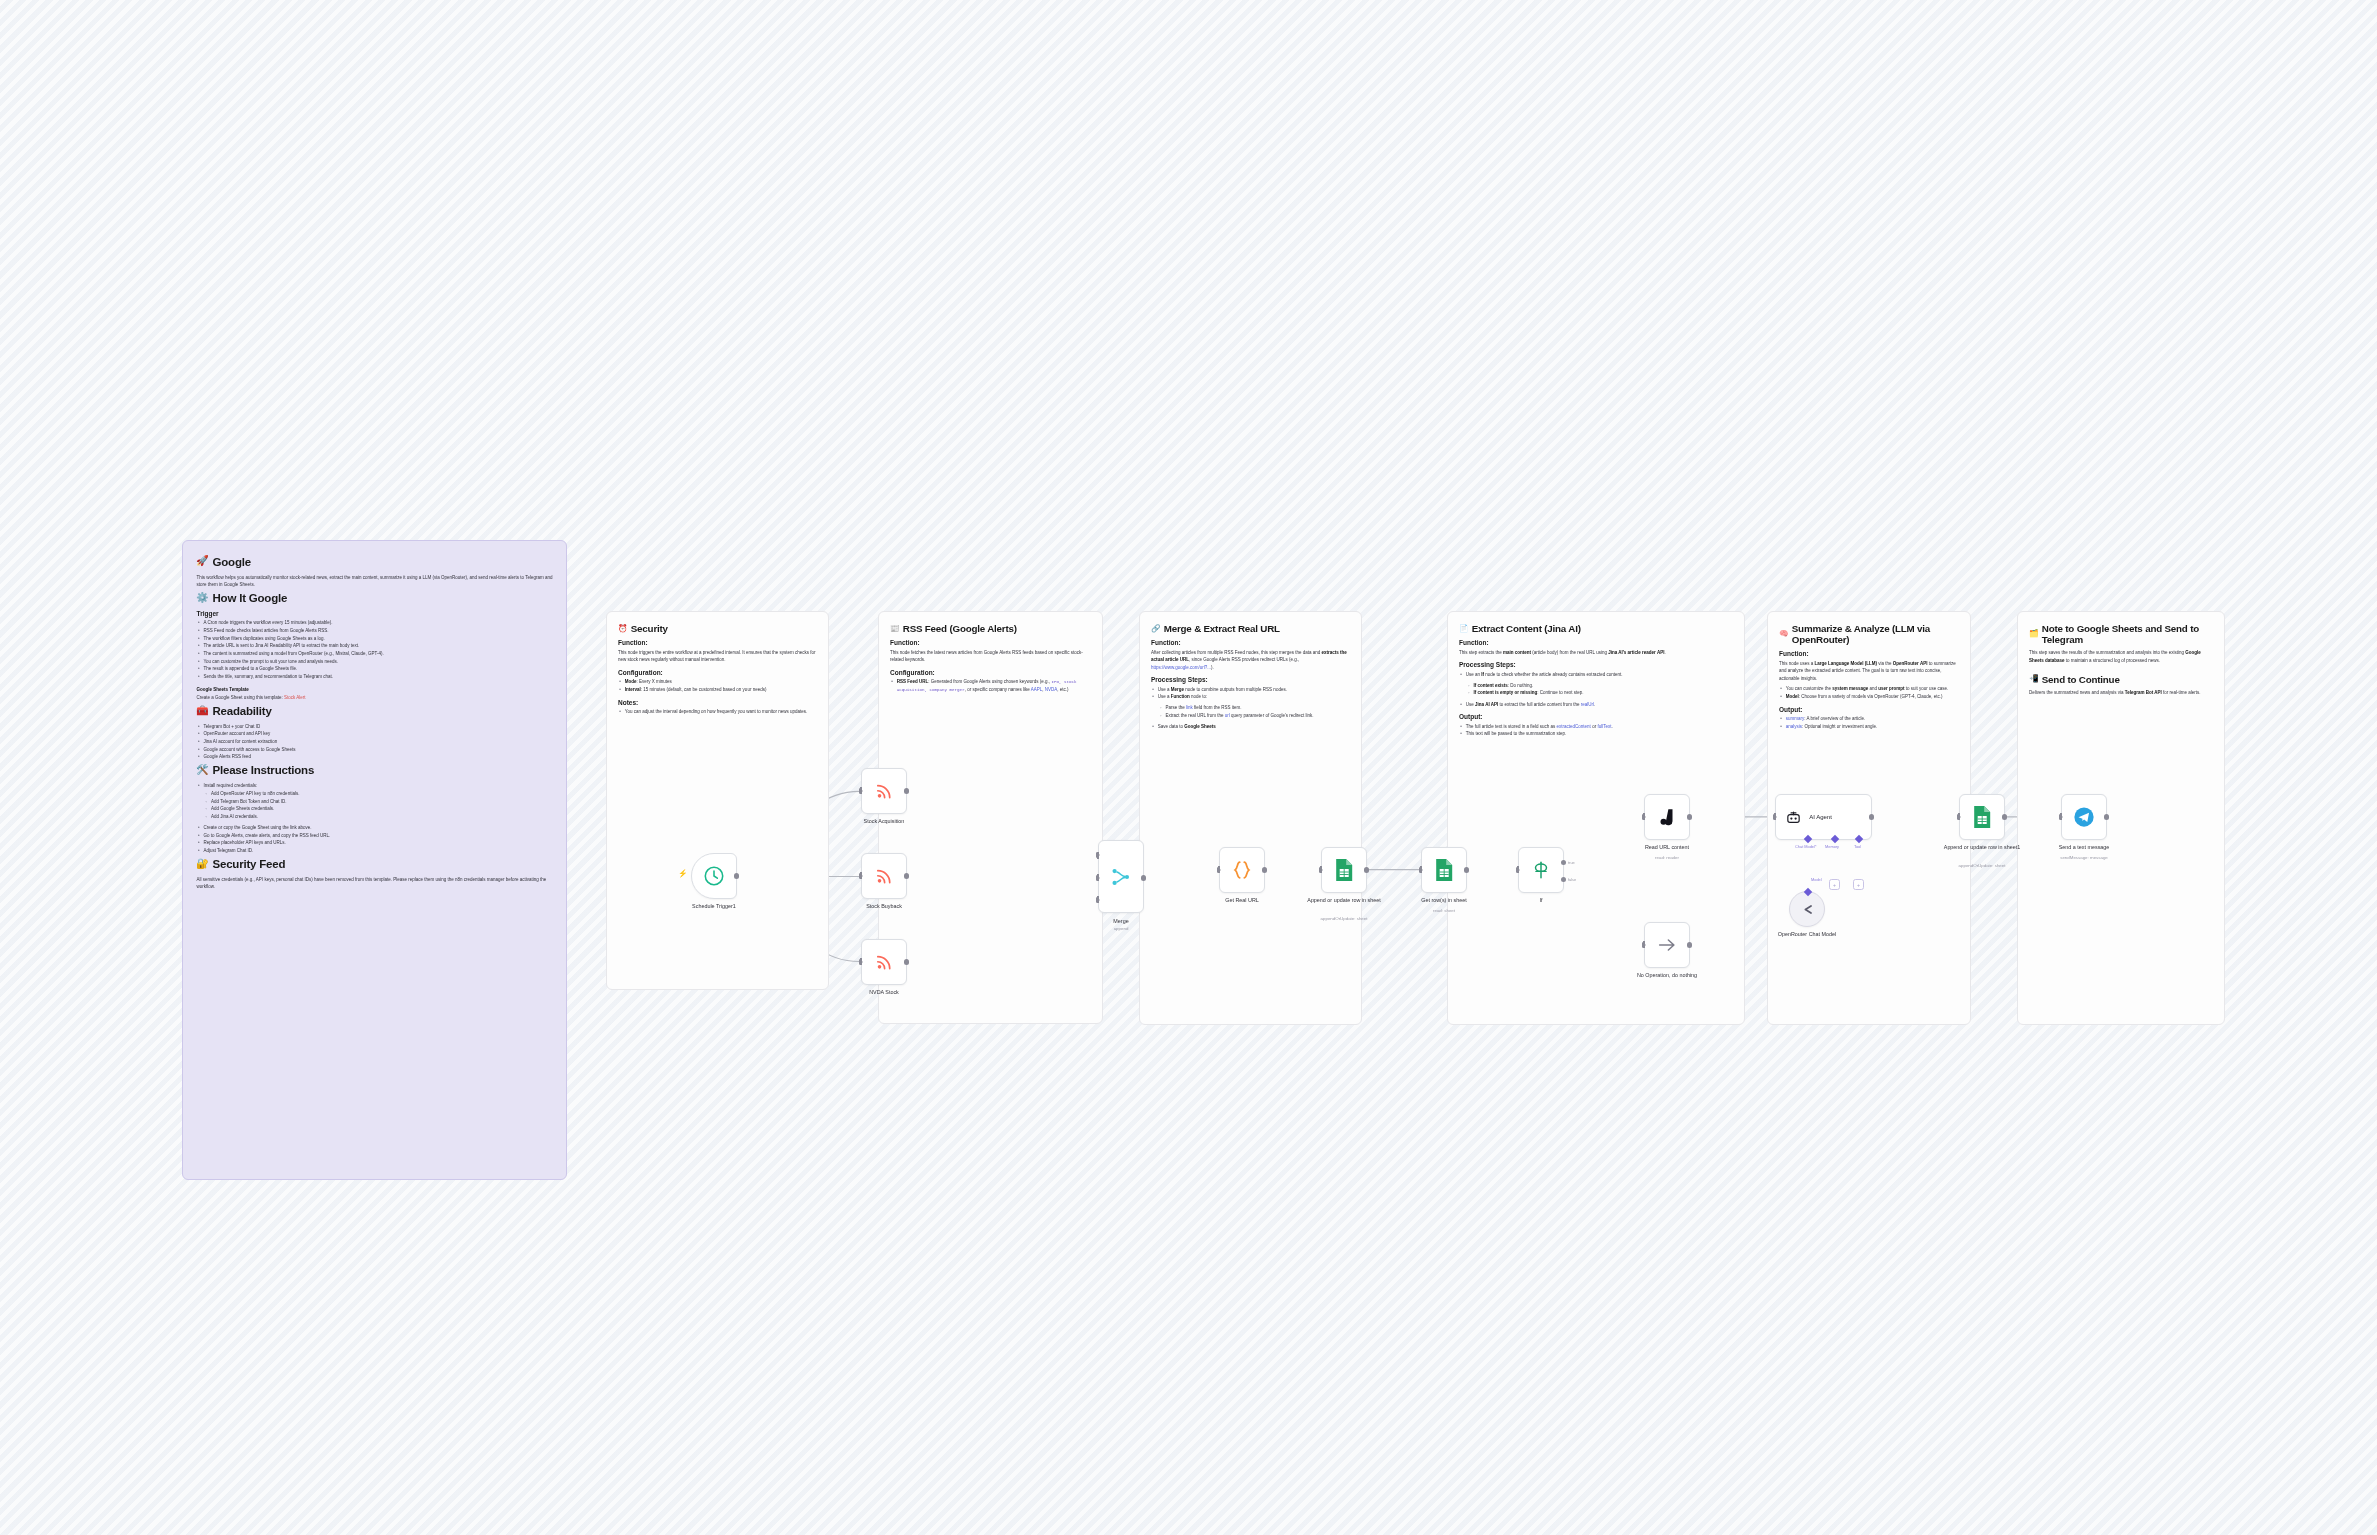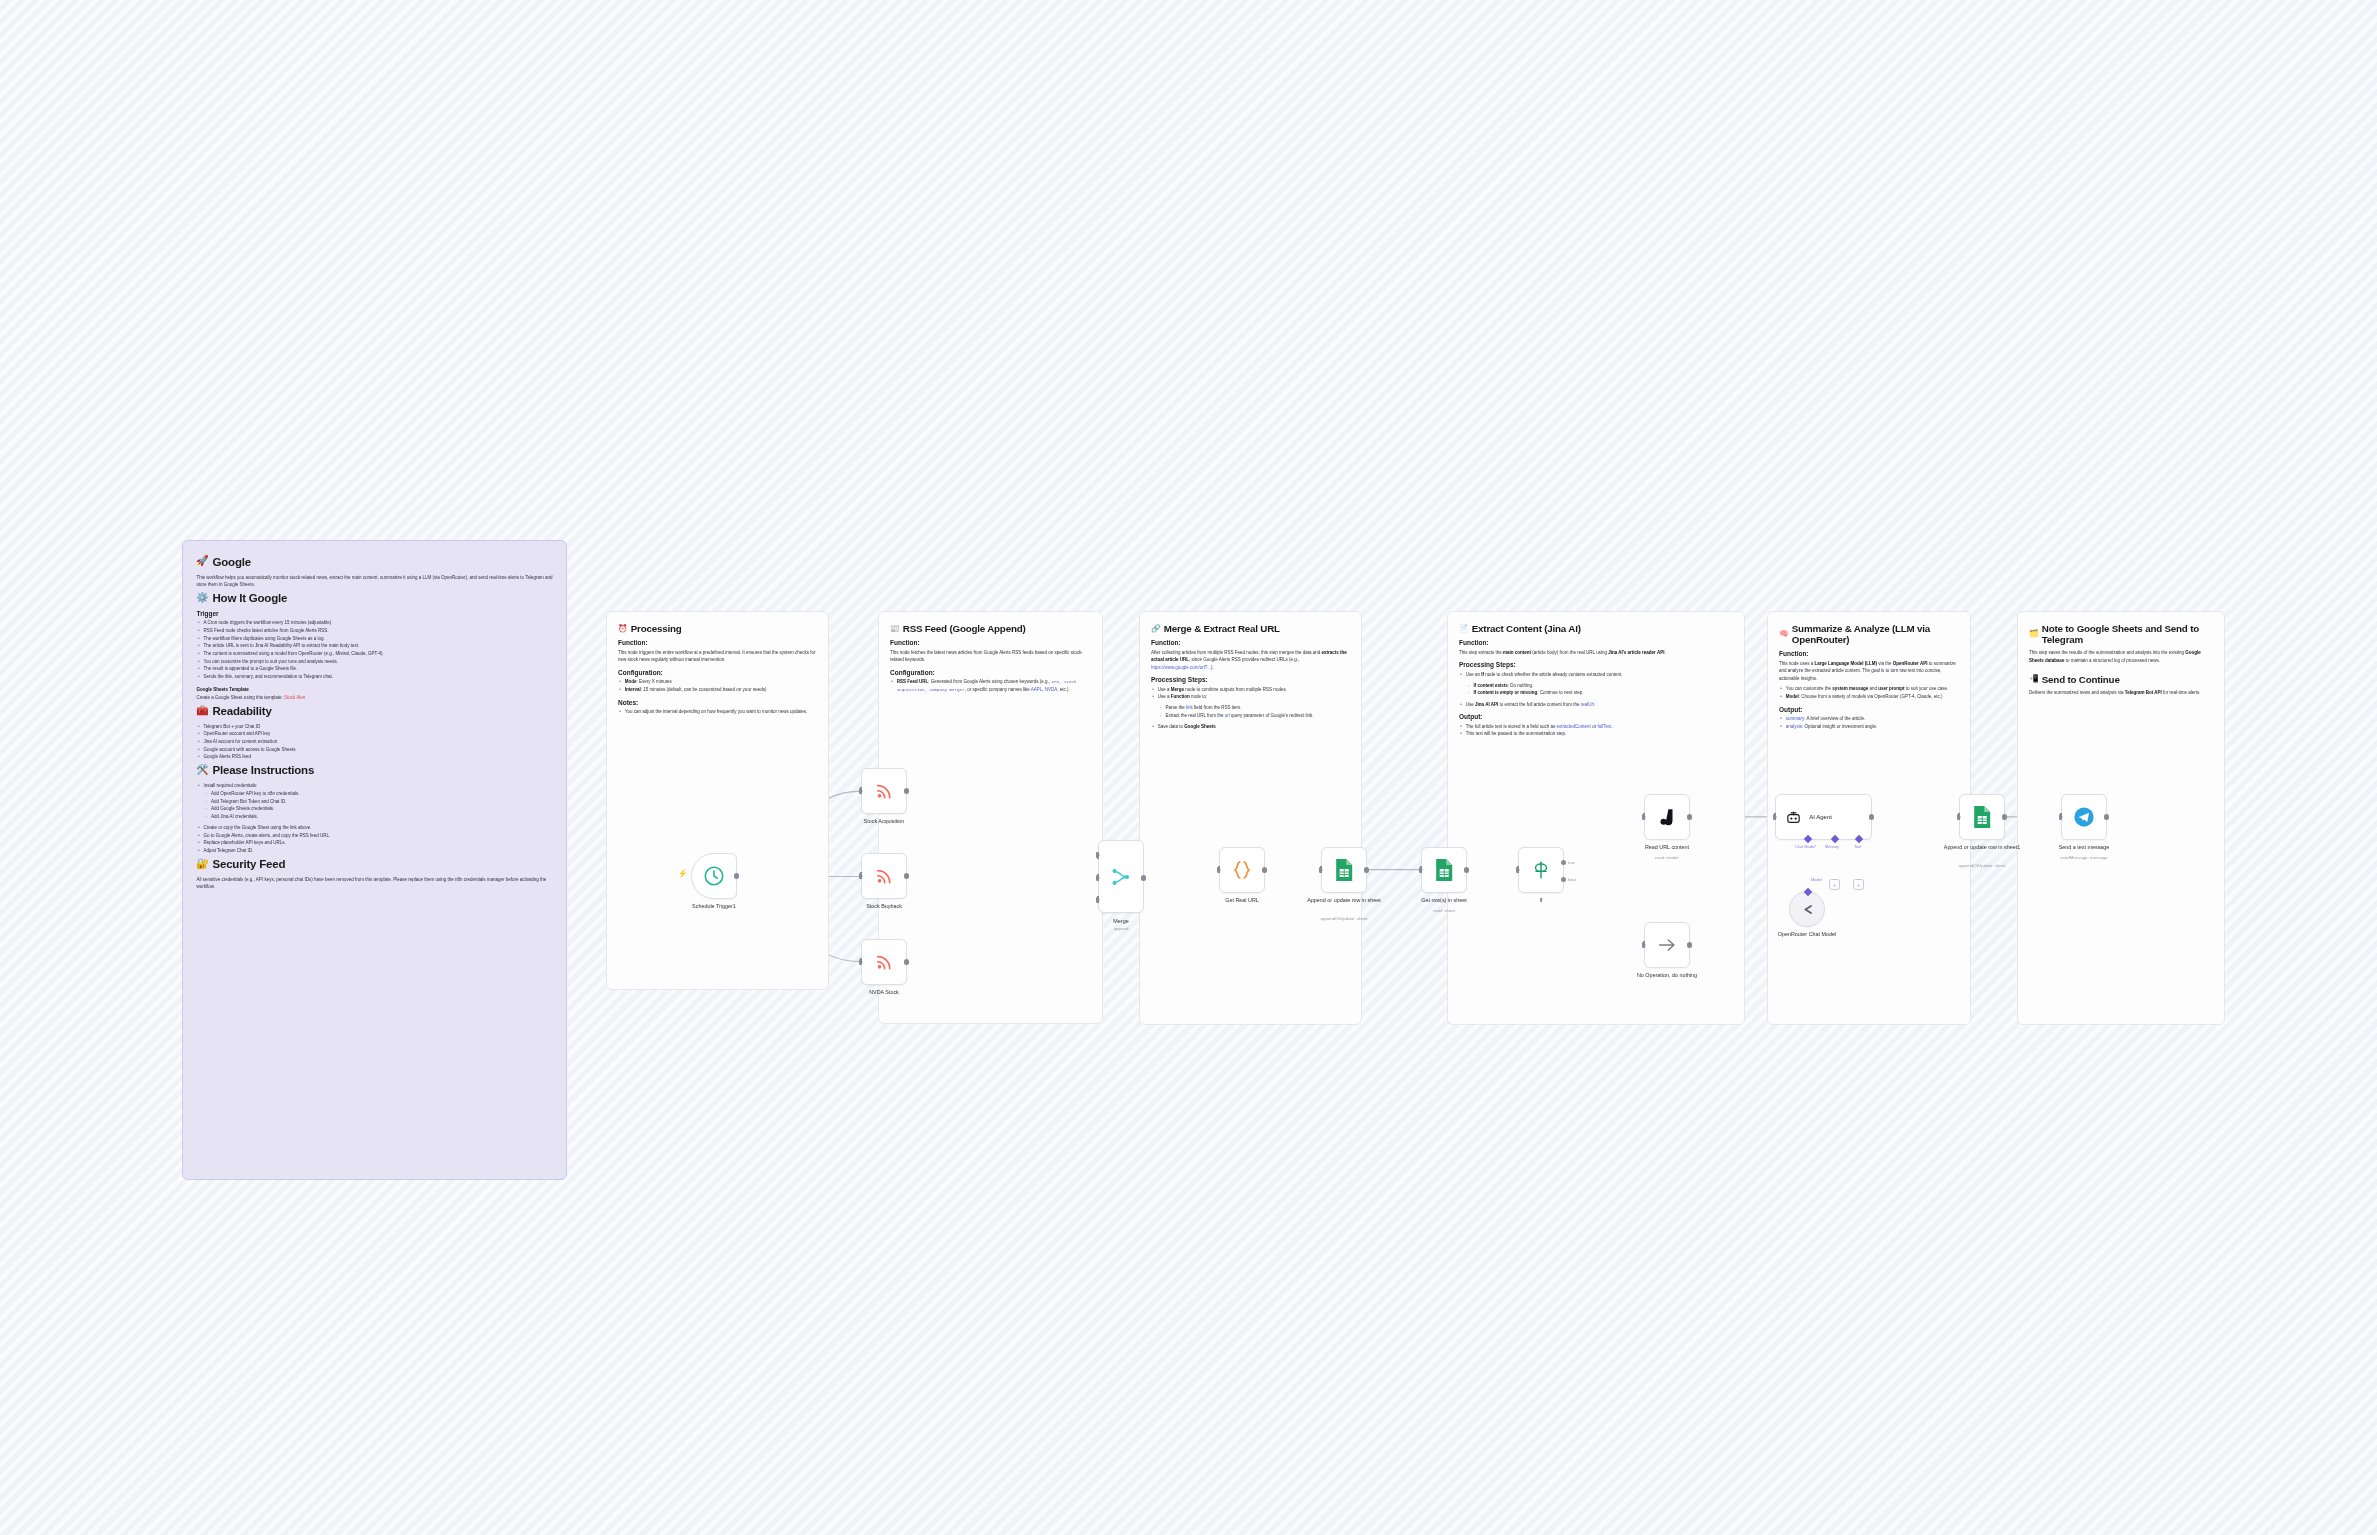--- a/index.html
+++ b/index.html
@@ -362,39 +362,39 @@
     <div class="note-h1">
       <span class="emoji">🔐</span>
       <span>Security Feed</span>
     </div>
     <div class="note-p">All sensitive credentials (e.g., API keys, personal chat IDs) have been removed from this template. Please replace them using the n8n credentials manager before activating the workflow.</div>
   </div>
 
   <div class="sticky sticky-white" style="left:606px; top:611px; width:223px; height:379px;">
       <div class="note-h2" style="margin-top: 0px;">
         <span class="emoji-sm">⏰</span>
-        <span>Processing</span>
+        <span>Security</span>
       </div>
       <div class="note-h3">Function:</div>
       <div class="note-p">This node triggers the entire workflow at a predefined interval. It ensures that the system checks for new stock news regularly without manual intervention.</div>
       <div class="note-h3">Configuration:</div>
       <ul class="note-ul">
         <li><span class="b">Mode</span>: Every X minutes</li>
         <li><span class="b">Interval</span>: 15 minutes (default, can be customized based on your needs)</li>
       </ul>
       <div class="note-h3">Notes:</div>
       <ul class="note-ul">
         <li>You can adjust the interval depending on how frequently you want to monitor news updates.</li>
       </ul>
     </div>
 
   <div class="sticky sticky-white" style="left:878px; top:611px; width:225px; height:413px;">
       <div class="note-h2" style="margin-top: 0px;">
         <span class="emoji-sm">📰</span>
-        <span>RSS Feed (Google Append)</span>
+        <span>RSS Feed (Google Alerts)</span>
       </div>
       <div class="note-h3">Function:</div>
       <div class="note-p">This node fetches the latest news articles from Google Alerts RSS feeds based on specific stock-related keywords.</div>
       <div class="note-h3">Configuration:</div>
       <ul class="note-ul">
         <li><span class="b">RSS Feed URL</span>: Generated from Google Alerts using chosen keywords (e.g., <span class="code">IPO, stock acquisition, company merger</span>, or specific company names like <span class="lnk-b">AAPL</span>, <span class="lnk-b">NVDA</span>, etc.)</li>
       </ul>
     </div>
 
   <div class="sticky sticky-white" style="left:1139px; top:611px; width:223px; height:414px;">

